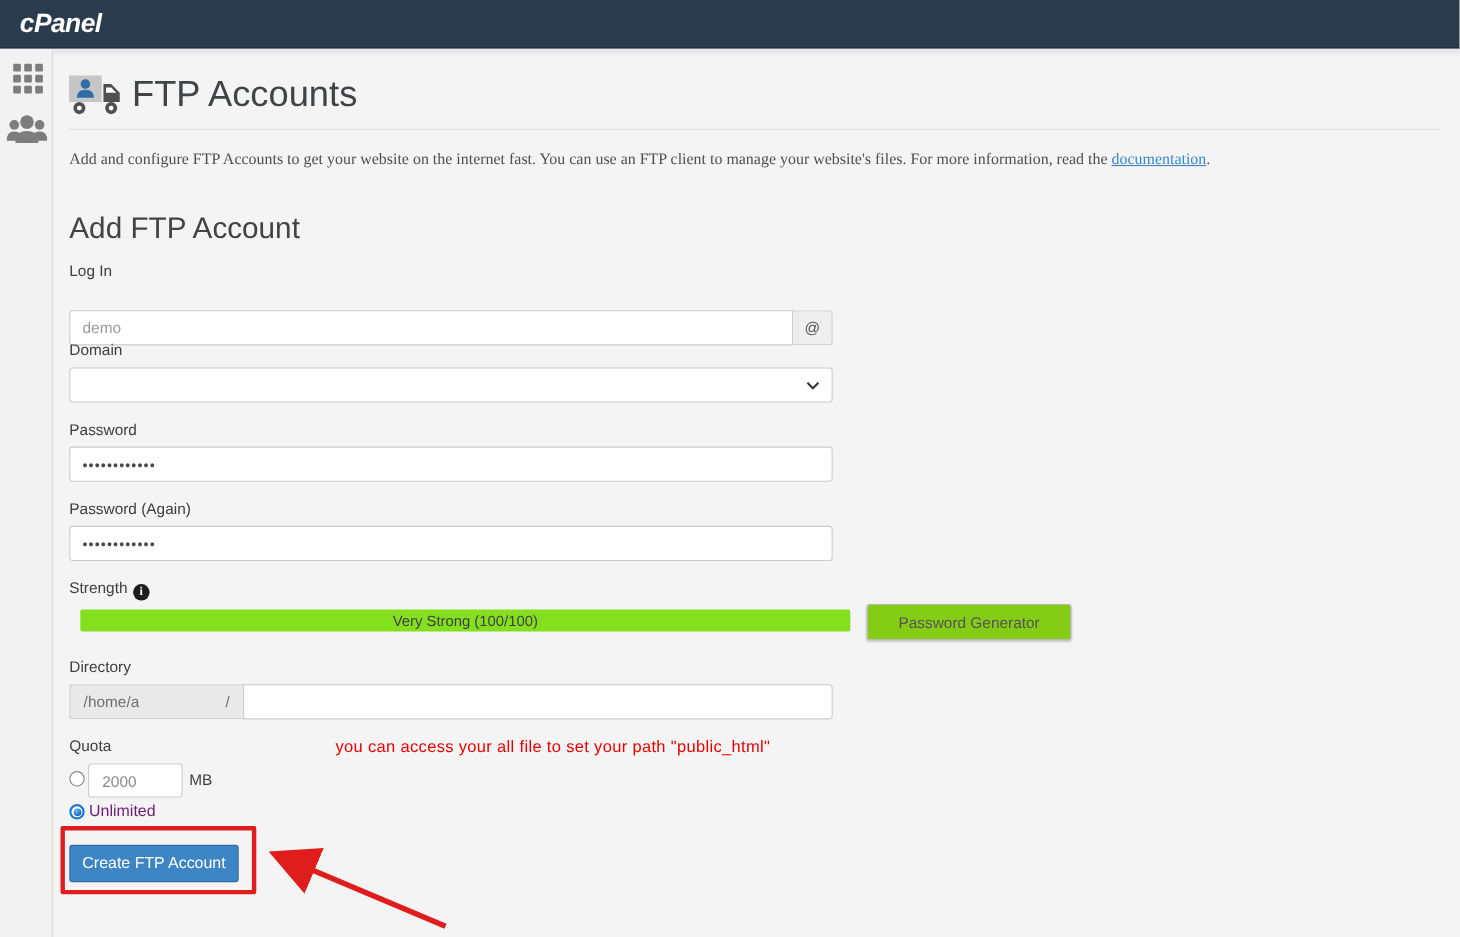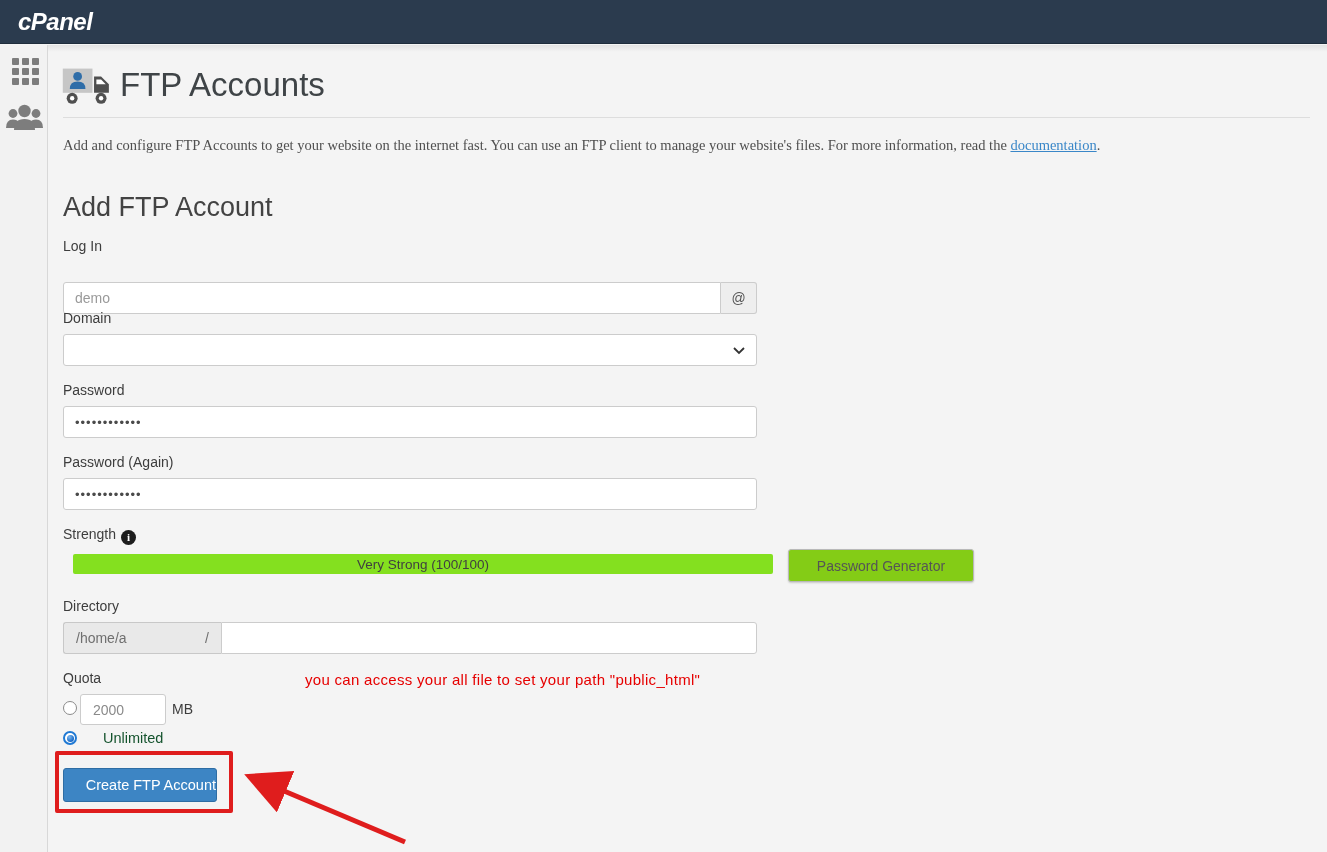--- a/index.html
+++ b/index.html
@@ -48,24 +48,24 @@
   .dir-prefix { width:158px; height:32px; background:#e9e9e9; border:1px solid #c8c8c8; border-right:none; border-radius:3px 0 0 3px; display:flex; align-items:center; justify-content:space-between; padding:0 12px; font-size:14px; color:#6f6f6f; }
   .dir-input { border-radius:0 3px 3px 0; }
 
   .note { position:absolute; left:305px; top:671px; font-size:15px; color:#e60000; letter-spacing:0.3px; }
 
   .radio { position:absolute; width:14px; height:14px; border:1px solid #8a8a8a; border-radius:50%; background:#fff; cursor:pointer; }
   .radio.sel { border:2px solid #1f79d4; }
   .radio.sel::after { content:''; position:absolute; inset:1.5px; border-radius:50%; background:radial-gradient(circle at 35% 30%, #7db9f0 0%, #1567c6 70%); }
   .quota-input { position:absolute; left:80px; top:694px; width:86px; height:31px; border:1px solid #cccccc; border-radius:3px; font-family:"Liberation Sans",sans-serif; font-size:14px; color:#8a8a8a; padding:0 12px; outline:none; }
   .quota-unit { position:absolute; left:172px; top:701px; font-size:14px; color:#3d3d3d; }
-  .radio-label { position:absolute; left:81px; top:730px; font-size:14.5px; color:#14532d;margin-left:22px; }
+  .radio-label { position:absolute; left:81px; top:730px; font-size:14.5px; color:#701a75; }
 
   .red-rect { position:absolute; left:55px; top:751px; width:178px; height:62px; border:4px solid #df1d1d; border-radius:2px; }
-  .create-btn { position:absolute; left:63px; top:768px; width:154px; height:34px; background:#3d85c4; border:1px solid #2e6da4; border-radius:3px; color:#ffffff; font-family:"Liberation Sans",sans-serif; font-size:14.5px; cursor:pointer;text-align:right; }
+  .create-btn { position:absolute; left:63px; top:768px; width:154px; height:34px; background:#3d85c4; border:1px solid #2e6da4; border-radius:3px; color:#ffffff; font-family:"Liberation Sans",sans-serif; font-size:14.5px; cursor:pointer; }
   .arrow-svg { position:absolute; left:230px; top:755px; }
 </style>
 </head>
 <body>
 
 <div class="topbar">
   <span class="logo">cPanel</span>
 </div>
 <div class="topbar-shadow"></div>
 

